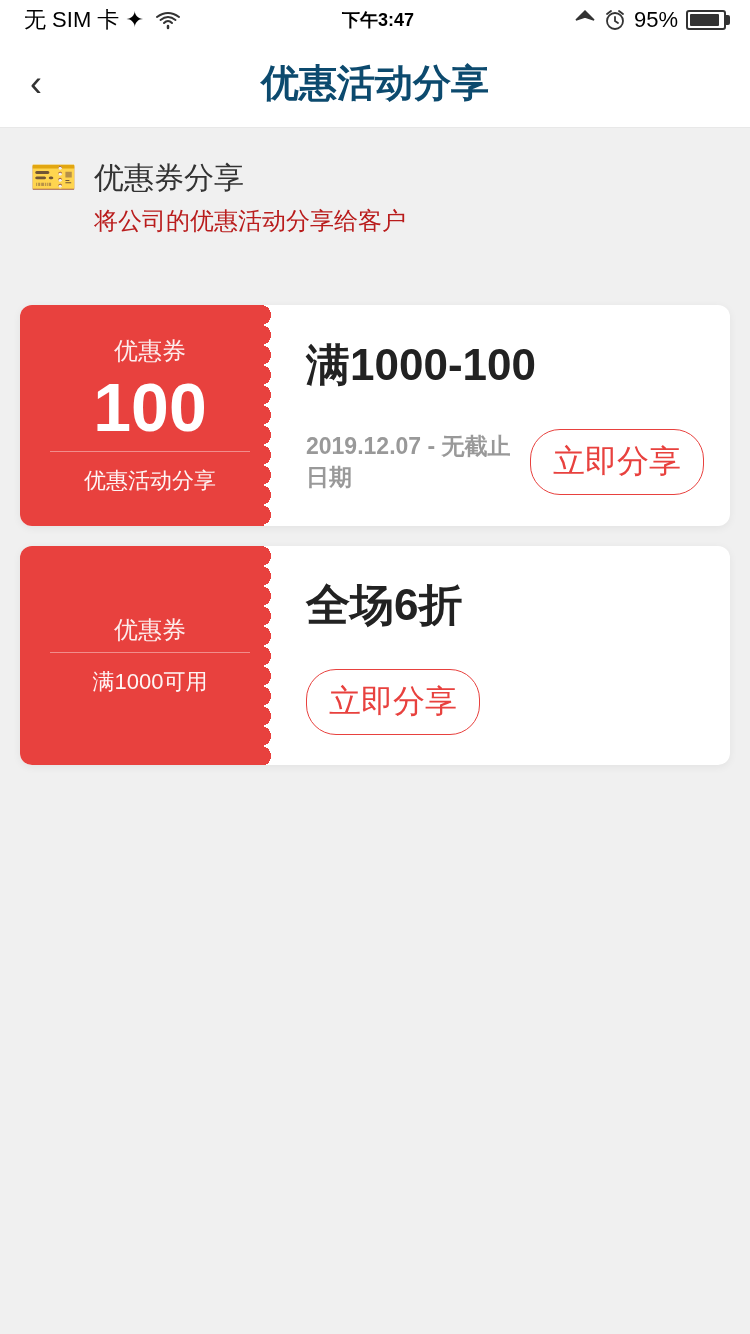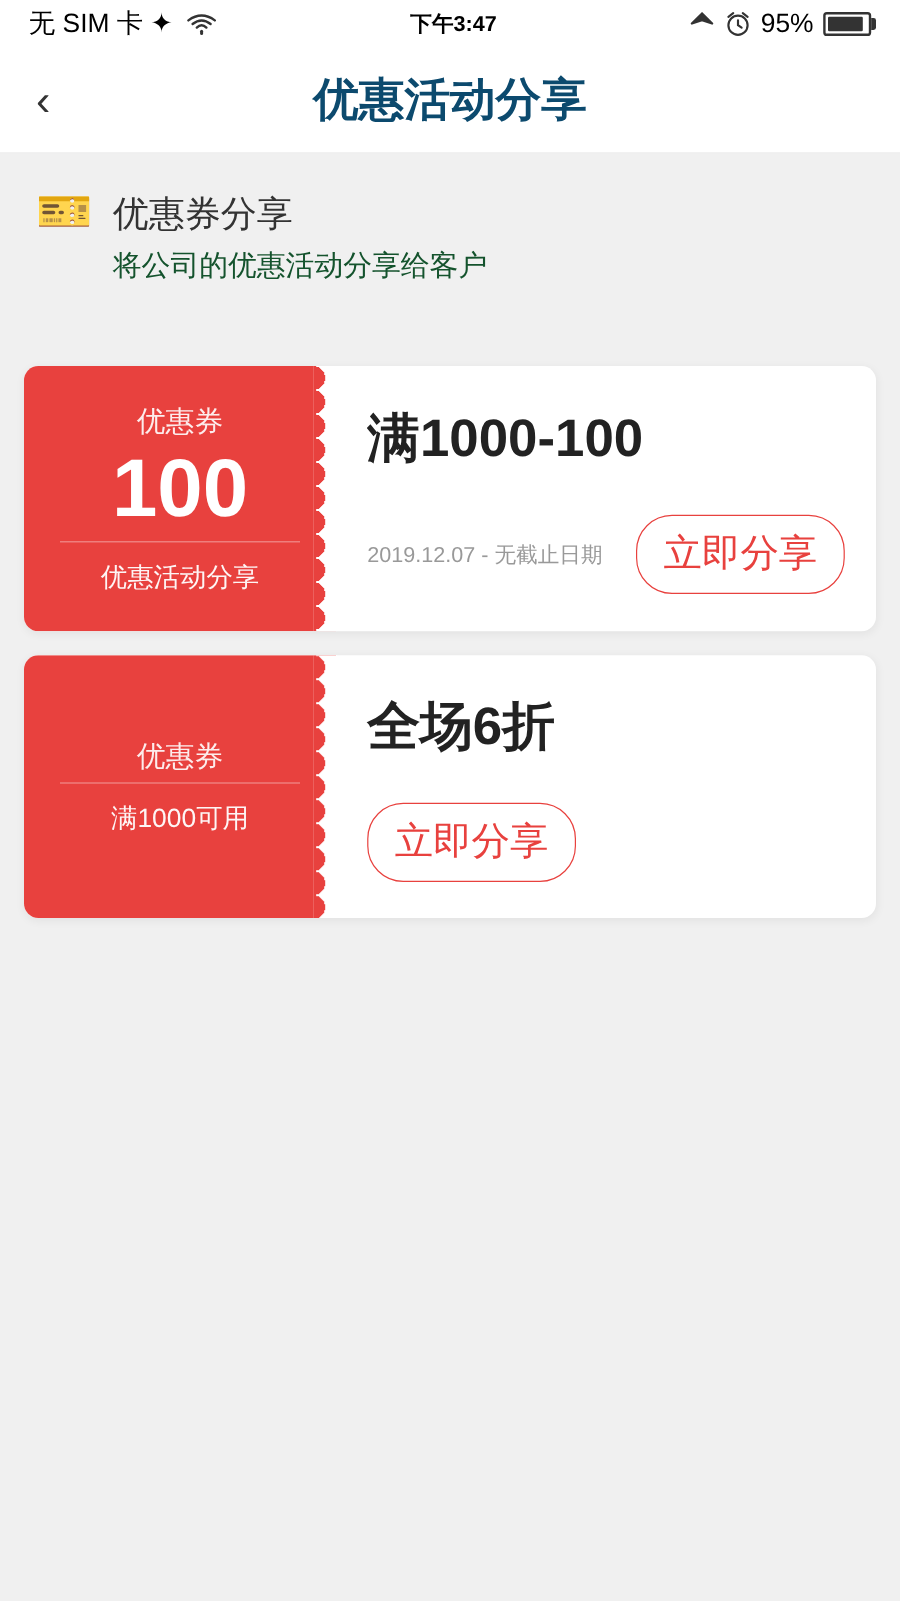--- a/index.html
+++ b/index.html
@@ -108,21 +108,21 @@
       flex-shrink: 0;
     }
     .section-info {}
     .section-title {
       font-size: 30px;
       font-weight: 500;
       color: #333;
     }
     .section-desc {
       font-size: 24px;
-      color: #14532d;
+      color: #b91c1c;
       margin-top: 6px;
     }
 
     
     .coupon-list {
       background: #f0f0f0;
       padding: 0 20px;
       margin-top: 48px;
     }
 
@@ -200,23 +200,24 @@
       font-weight: 600;
       color: #222;
     }
     .coupon-footer {
       display: flex;
       align-items: center;
       justify-content: space-between;
       gap: 10px;
     }
     .coupon-date {
-      font-size: 18px;
+      font-size: 23px;
       color: #999;
       flex: 1;
+      font-weight: bold;
     }
     .share-btn {
       border: 1.5px solid #e8413e;
       border-radius: 30px;
       padding: 10px 22px;
       font-size: 32px;
       color: #e8413e;
       background: transparent;
       cursor: pointer;
       white-space: nowrap;

